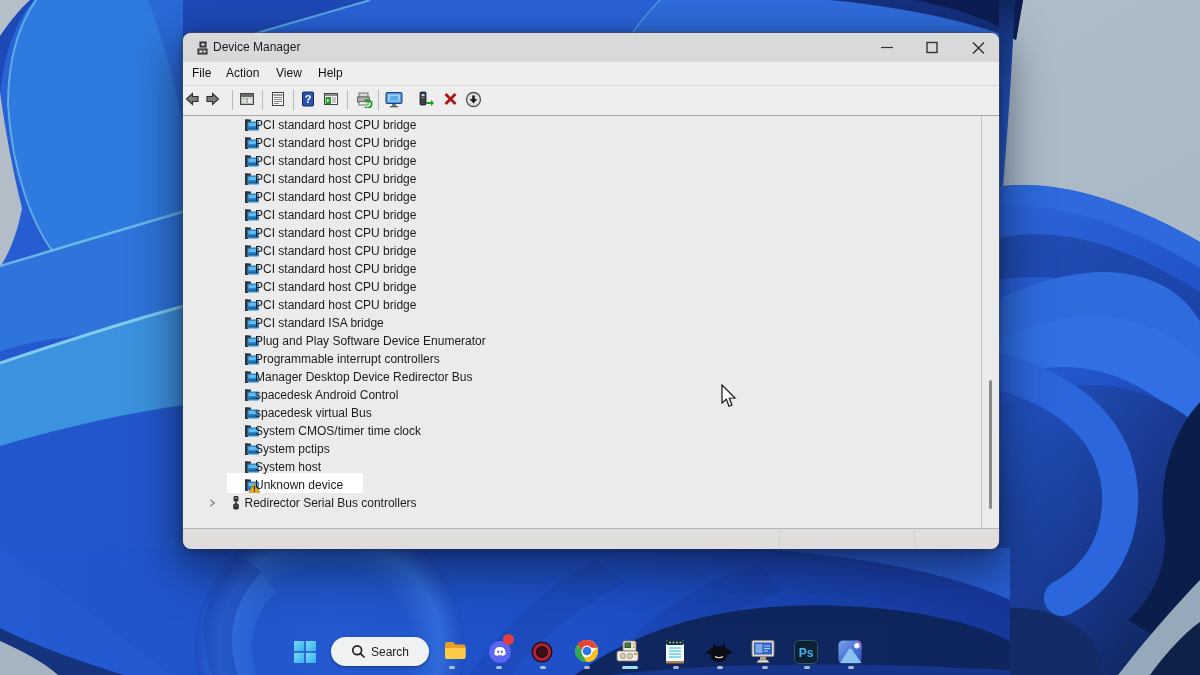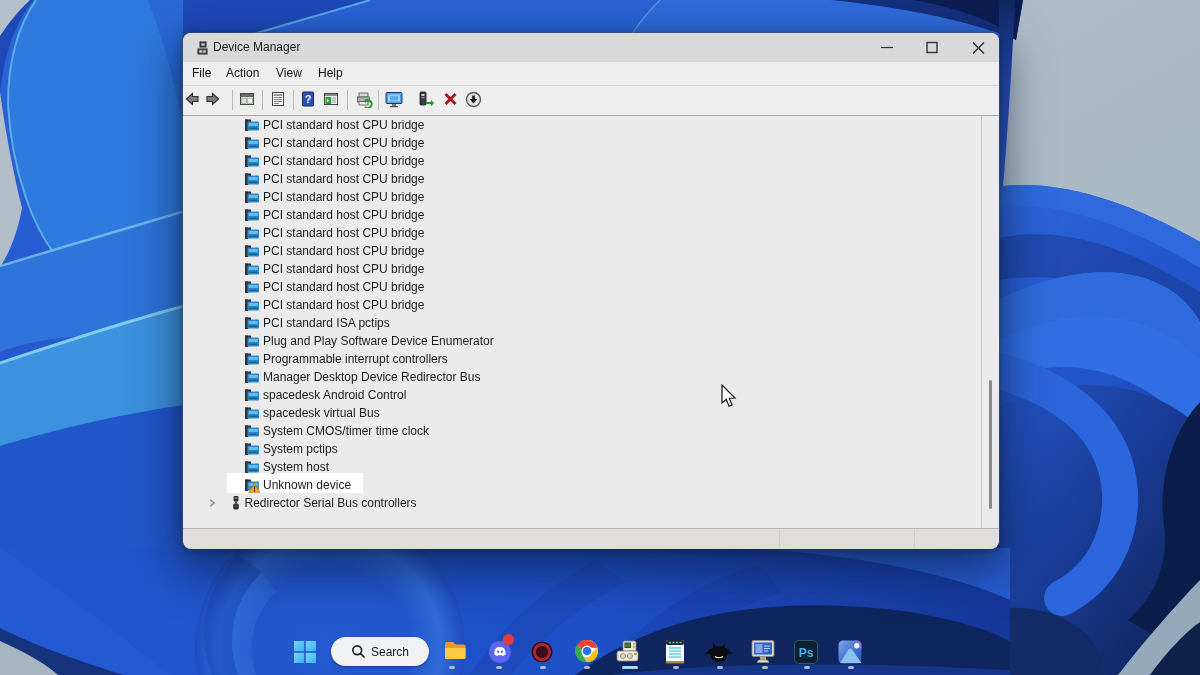--- a/index.html
+++ b/index.html
@@ -25,21 +25,21 @@
   .tsep{position:absolute;top:4px;width:1px;height:20px;background:#bbbbbb;}
   #content{position:absolute;left:6px;top:83px;width:792px;height:412px;background:#ebebeb;overflow:hidden;}
   #vsb{position:absolute;left:798px;top:83px;width:16px;height:412px;background:#ebebeb;
     border-left:1px solid #c4c4c4;}
   #vthumb{position:absolute;left:806px;top:347px;width:3px;height:129px;background:#8a8a8a;border-radius:2px;}
   #statusband{position:absolute;left:0;top:495px;width:100%;height:20px;
     background:#e0dedd;border-top:1px solid #b5b5b5;border-radius:0 0 8px 8px;}
   .ssep{position:absolute;top:497px;width:1px;height:17px;background:#d0cecb;}
   .row{position:absolute;height:18px;line-height:18px;font-size:12px;color:#1b1b1b;white-space:nowrap;}
   .row svg{position:absolute;top:1px;left:55px;}
-  .row .t{position:absolute;top:0;left:74px;}
+  .row .t{position:absolute;top:0;left:66px;}
   #selrect{position:absolute;left:38px;top:357px;width:136px;height:20px;background:#ffffff;}
   #wm{position:absolute;left:15px;top:641px;font-size:26px;font-style:italic;color:#fff;
     letter-spacing:1px;opacity:.96;margin-top:32px;}
   
   .tk{position:absolute;}
   .dash{position:absolute;top:666px;width:6px;height:3px;border-radius:2px;background:#c2cfdb;opacity:.85;}
 </style>
 </head>
 <body>
 <div id="stage">
@@ -340,21 +340,21 @@
           <span class="t">PCI standard host CPU bridge</span>
         </div>
       <div class="row" style="top:197.5px">
           <svg width="16" height="16" viewBox="0 0 16 16">
             <rect x="1" y="2.5" width="6" height="3.5" fill="#2e3338"></rect>
             <rect x="1" y="2.5" width="3.2" height="11.5" fill="#2e3338"></rect>
             <rect x="3.4" y="4.6" width="11.6" height="9" rx="1" fill="#2e86c8"></rect>
             <rect x="4.6" y="6" width="9.2" height="3" fill="#62bce8"></rect>
             <rect x="4.6" y="10.6" width="9.2" height="1.4" fill="#1d5e94"></rect>
           </svg>
-          <span class="t">PCI standard ISA pctips</span>
+          <span class="t">PCI standard ISA bridge</span>
         </div>
       <div class="row" style="top:215.5px">
           <svg width="16" height="16" viewBox="0 0 16 16">
             <rect x="1" y="2.5" width="6" height="3.5" fill="#2e3338"></rect>
             <rect x="1" y="2.5" width="3.2" height="11.5" fill="#2e3338"></rect>
             <rect x="3.4" y="4.6" width="11.6" height="9" rx="1" fill="#2e86c8"></rect>
             <rect x="4.6" y="6" width="9.2" height="3" fill="#62bce8"></rect>
             <rect x="4.6" y="10.6" width="9.2" height="1.4" fill="#1d5e94"></rect>
           </svg>
           <span class="t">Plug and Play Software Device Enumerator</span>

